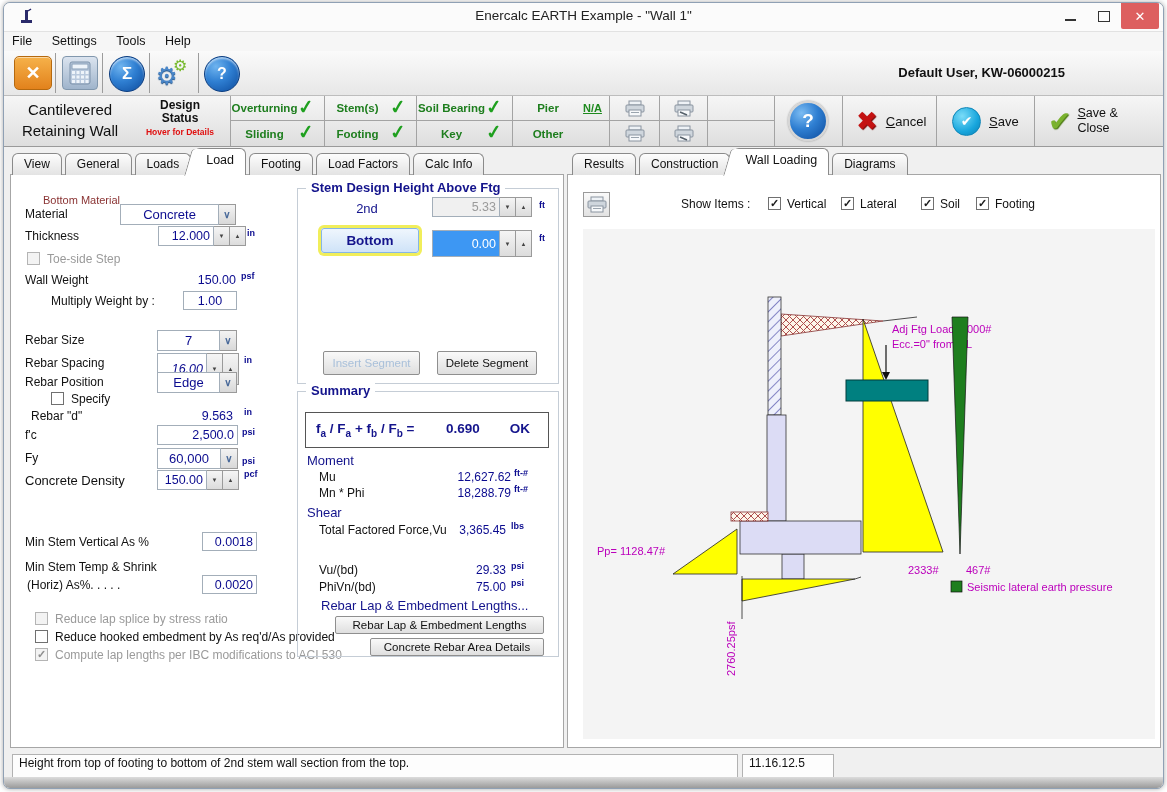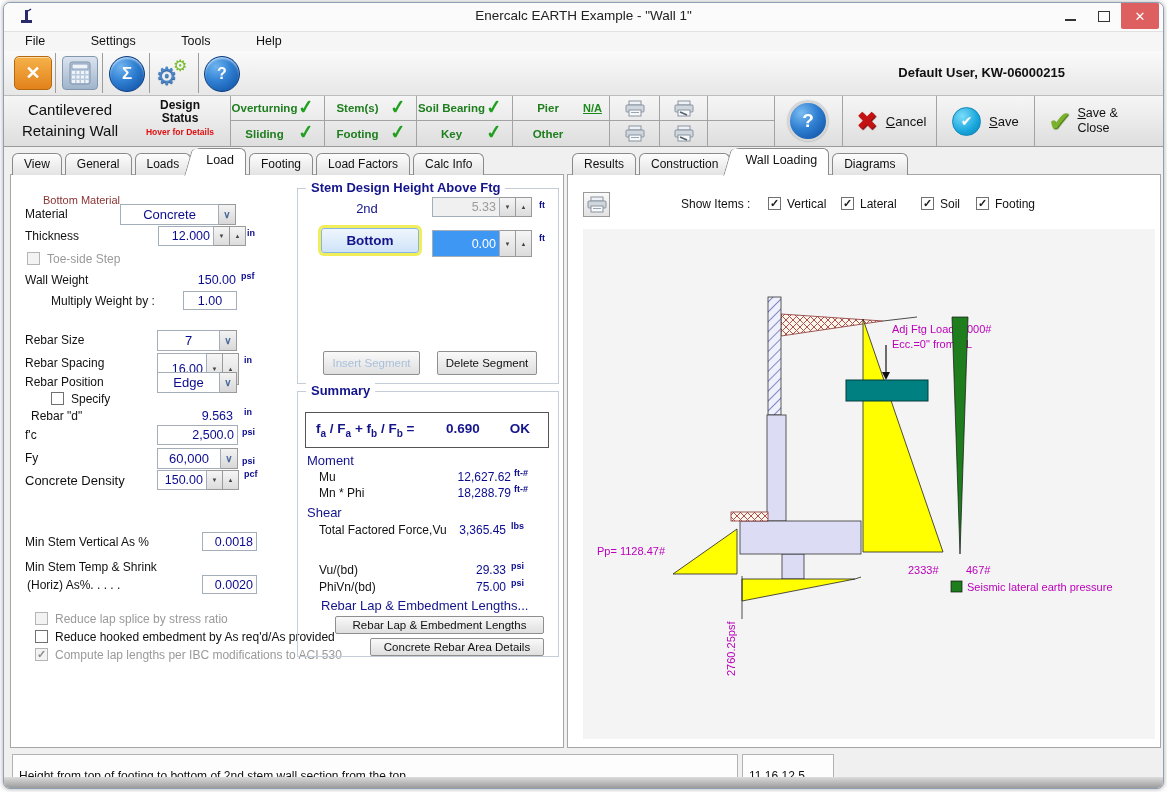--- a/index.html
+++ b/index.html
@@ -11,21 +11,21 @@
   .app-icon{position:absolute;left:14px;top:5px;width:18px;height:18px;}
   .win-title{position:absolute;left:0;right:0;top:5px;text-align:center;font-size:13.5px;color:#222;}
   .wc{position:absolute;top:0;height:26px;display:flex;align-items:center;justify-content:center;cursor:default;}
   .wc-min{right:76px;width:34px;}
   .wc-max{right:42px;width:34px;}
   .wc-close{right:4px;width:38px;background:#dd5f5f;color:#fff;font-size:13px;border-radius:0 0 2px 2px;}
   .wc-min .bar{width:11px;border-bottom:2px solid #333;margin-top:8px;}
   .wc-max .box{width:10px;height:9px;border:1.5px solid #333;}
   
   .menubar{position:absolute;left:0;top:29px;right:0;height:19px;background:#f6f6f6;border-bottom:1px solid #dcdcdc;font-size:12.5px;color:#111;}
-  .menubar span{display:inline-block;padding:2px 21px;}
+  .menubar span{display:inline-block;padding:2px 8px;}
   
   .toolbar{position:absolute;left:0;top:48px;right:0;height:44px;background:linear-gradient(#fafafa,#e7e7e7);border-bottom:1px solid #c6c6c6;}
   .tb-sep{position:absolute;top:2px;width:1px;height:40px;background:#9c9c9c;}
   .tbi{position:absolute;top:5px;display:flex;align-items:center;justify-content:center;}
   .exit-btn{left:10px;width:36px;height:32px;border-radius:5px;background:linear-gradient(#f6b24a,#e2821c);
     border:1px solid #b5690f;color:#fff;font-weight:bold;font-size:18px;box-shadow:inset 0 1px 0 rgba(255,255,255,.5);}
   .calc-btn{left:58px;width:34px;height:32px;border-radius:4px;background:linear-gradient(#dbe4ef,#9fb4cb);border:1px solid #8197ad;}
   .circle-btn{width:34px;height:34px;border-radius:50%;color:#fff;font-weight:bold;
     background:radial-gradient(circle at 32% 28%,#6fb4ef 0%,#2f7fd2 45%,#0c4a9c 100%);
     border:1px solid #0a3c80;box-shadow:inset 0 2px 2px rgba(255,255,255,.55);}
@@ -105,21 +105,21 @@
   .fx{font-size:13.5px;font-weight:bold;color:#14148c;}
   .fx sub{font-size:10px;}
   
   .print-btn{position:absolute;box-sizing:border-box;border:1px solid #9a9a9a;background:linear-gradient(#fafafa,#e2e2e2);
     display:flex;align-items:center;justify-content:center;}
   .diagram{position:absolute;left:15px;top:54px;}
   .dtx{font-size:11px;fill:#bb00bb;}
   
   .statusbar{position:absolute;left:0;top:749px;right:0;height:24px;background:#f0f0f0;}
   .sfield{position:absolute;top:2px;height:24px;box-sizing:border-box;border:1px solid #b2b2b2;background:#fdfdfd;
-    font-size:12px;color:#111;padding:14px 6px;white-space:nowrap;overflow:hidden;}
+    font-size:12px;color:#111;padding:1px 6px;white-space:nowrap;overflow:hidden;}
   .bottom-band{position:absolute;left:0;right:0;top:774px;height:11px;background:linear-gradient(#dcdcdc,#9b9b9b);}
   svg text{font-family:"Liberation Sans",sans-serif;}
 </style>
 </head>
 <body>
 
 <div class="stage">
 <div class="window">
 
   <div class="titlebar">
@@ -348,21 +348,21 @@
     <div class="lbl" style="left:14px;top:158px">Rebar Size</div>
     <div class="combo" style="left:146px;top:155px;width:80px;height:21px">
       <span class="cval">7</span>
       <span class="cbtn">
             <span>∨</span>
           </span>
     </div>
 
     <div class="lbl" style="left:14px;top:181px">Rebar Spacing</div>
     <div class="spin" style="left:146px;top:178px">
-      <input class="tin" style="position: static; width: 50px; height: 32px;" value="16.00">
+      <input class="tin" style="position: static; width: 50px; height: 32px; font-style: italic;" value="16.00">
       <span class="sbtn">
             <span>▼</span>
           </span>
       <span class="sbtn">
             <span>▲</span>
           </span>
     </div>
     <span class="unit" style="left:233px;top:180px">in</span>
 
     <div class="lbl" style="left:14px;top:200px">Rebar Position</div>

